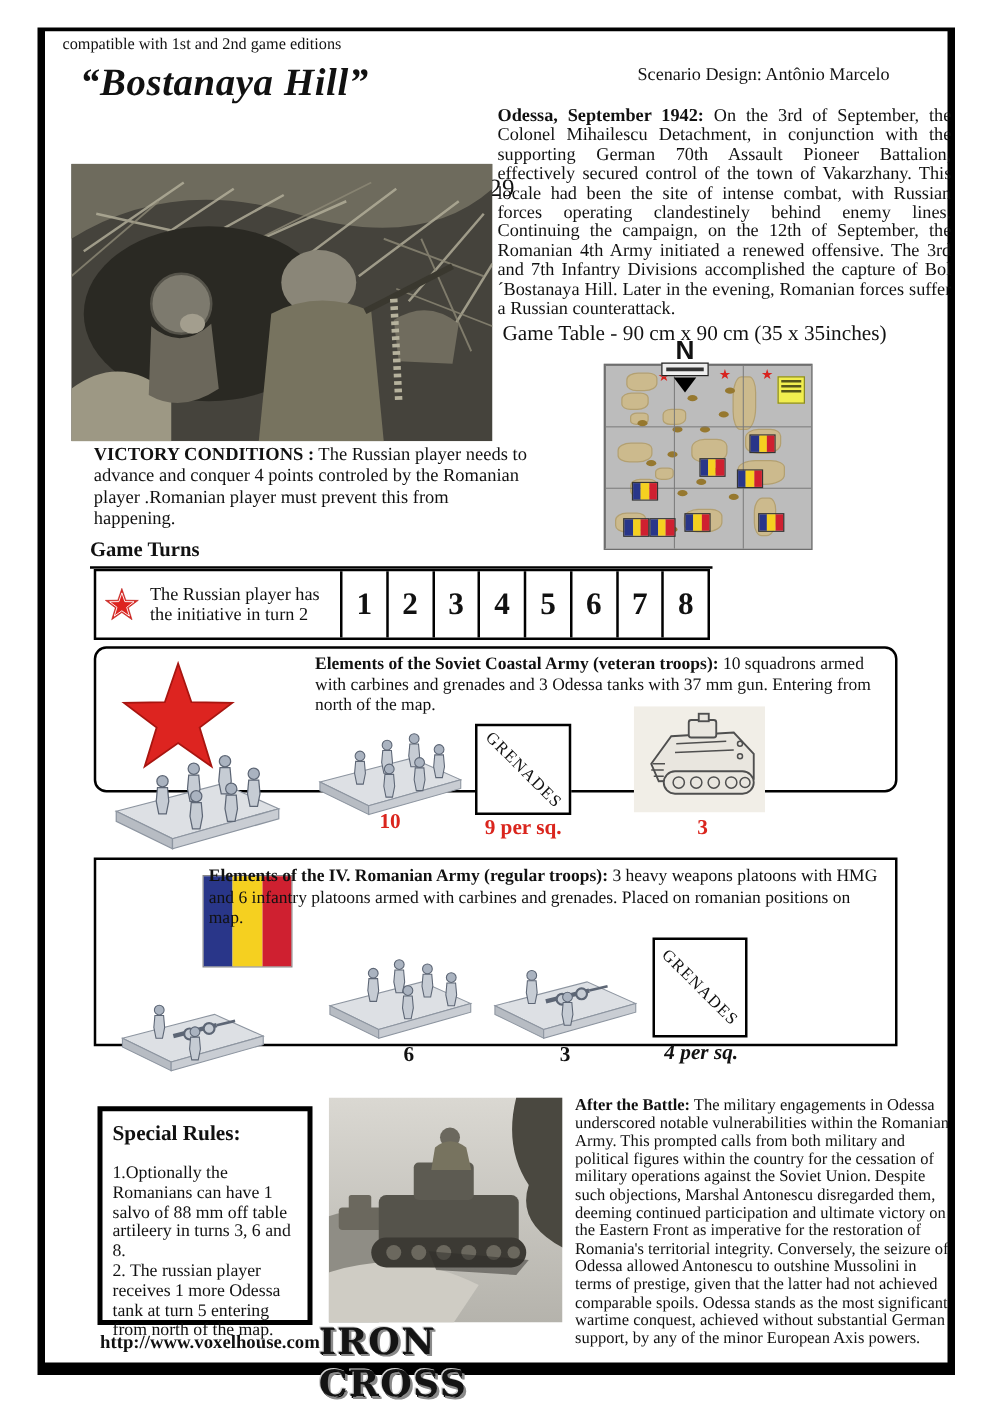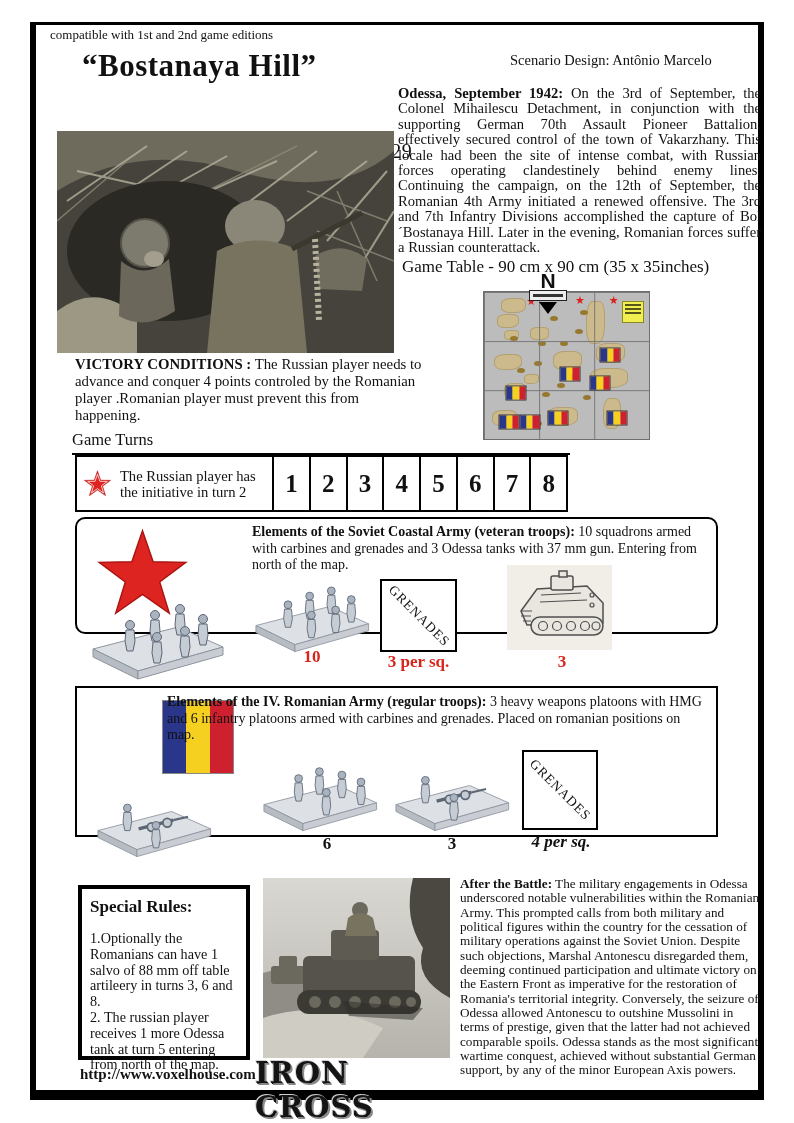--- a/index.html
+++ b/index.html
@@ -2,28 +2,28 @@
 <html><head>
 <meta charset="utf-8">
 <style>
   html,body{margin:0;padding:0;background:#ffffff;}
   .page{position:relative;width:794px;height:1123px;background:#fff;overflow:hidden;
         font-family:"Liberation Serif","DejaVu Serif",serif;color:#111;}
   .abs{position:absolute;}
   .frame{left:30px;top:22px;width:734px;height:1078px;box-sizing:border-box;
          border-top:3px solid #000;border-left:6px solid #000;border-right:6px solid #000;border-bottom:10px solid #000;}
   .edition{left:50px;top:27px;font-size:13px;}
-  .title{left:82px;top:48px;font-size:31px;font-weight:bold;letter-spacing:.5px;}
+  .title{left:64px;top:48px;font-size:31px;font-weight:bold;letter-spacing:.5px;font-style:italic;}
   .designer{left:510px;top:52px;font-size:14.5px;}
   .subtitle{left:70px;top:94px;font-size:20px;letter-spacing:.5px;margin-top:46px;}
   .photo{left:57px;top:131px;width:337px;height:222px;}
   .intro{left:398px;top:86px;width:363px;font-size:14.6px;line-height:15.4px;text-align:justify;}
   .gametable{left:402px;top:257px;font-size:17px;}
   .victory{left:75px;top:356px;width:350px;font-size:14.8px;line-height:17px;}
-  .turns-head{left:72px;top:430px;width:498px;font-size:16.5px;font-weight:normal;border-bottom:2px solid #000;padding-bottom:3px;}
+  .turns-head{left:72px;top:430px;width:498px;font-size:16.5px;font-weight:bold;border-bottom:2px solid #000;padding-bottom:3px;}
   .turn-row{left:75px;top:455px;width:493px;height:57px;box-sizing:border-box;border:2px solid #000;display:flex;background:#fff;}
   .turn-left{width:195px;display:flex;align-items:center;box-sizing:border-box;padding:2px 4px 2px 6px;}
   .turn-note{font-size:14.6px;line-height:16px;margin-left:8px;}
   .turn-cell{flex:1;border-left:2px solid #000;display:flex;align-items:center;justify-content:center;
              font-size:25px;font-weight:bold;}
   .unit-box{left:75px;width:643px;box-sizing:border-box;border:2px solid #000;background:#fff;}
   .soviet-box{top:517px;height:117px;border-radius:10px;}
   .romanian-box{top:686px;height:151px;}
   .unit-text{position:absolute;font-size:14px;line-height:16.5px;text-align:left;}
   .count{position:absolute;font-size:17px;font-weight:bold;text-align:center;}
@@ -265,21 +265,21 @@
         <use href="#std-fig" x="70" y="42"></use>
       <use href="#std-fig" x="95" y="36"></use>
         <use href="#std-fig" x="118" y="46"></use>
       <use href="#std-fig" x="72" y="64"></use>
         <use href="#std-fig" x="100" y="58"></use>
     </svg>
     <div class="count red" style="left:185px;top:128px;width:100px;">10</div>
     <div class="grenade-box" style="left:303px;top:60px;width:77px;height:73px;">
       <span>GRENADES</span>
     </div>
-    <div class="count red" style="left:293px;top:133px;width:97px;">3 per sq.</div>
+    <div class="count red" style="left:293px;top:133px;width:97px;">9 per sq.</div>
     <svg class="abs" style="left:430px;top:46px;" width="105" height="85" viewBox="0 0 105 85">
       <rect width="105" height="85" fill="#f1eee7"></rect>
       <g fill="#e9e6df" stroke="#4f4f4f" stroke-width="1.5">
         <polygon points="14,46 30,24 80,21 96,38 96,58 20,60"></polygon>
         <rect x="44" y="11" width="22" height="14" rx="2"></rect>
         <rect x="52" y="6" width="8" height="6"></rect>
         <rect x="24" y="52" width="72" height="18" rx="9"></rect>
       </g>
       <g fill="none" stroke="#4f4f4f" stroke-width="1.2">
         <circle cx="36" cy="61" r="4.5"></circle>

